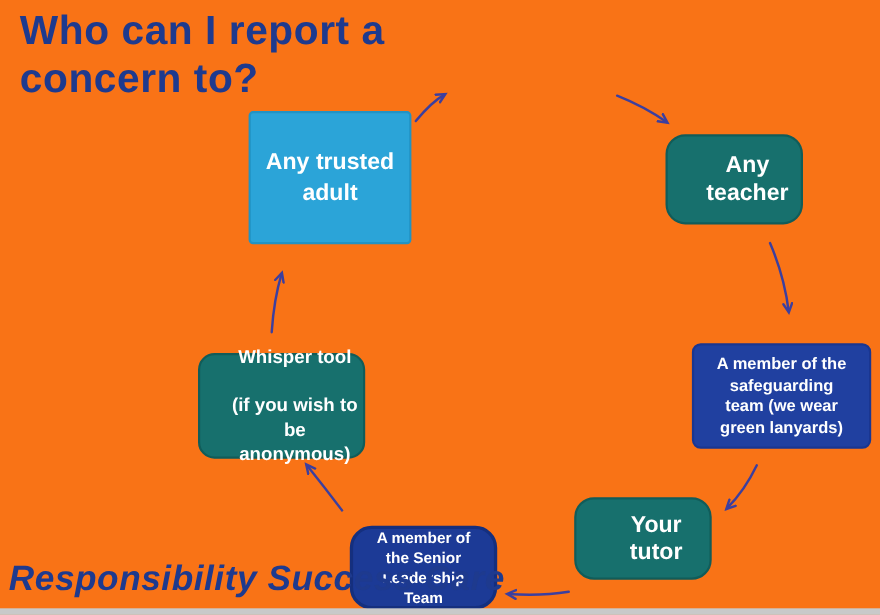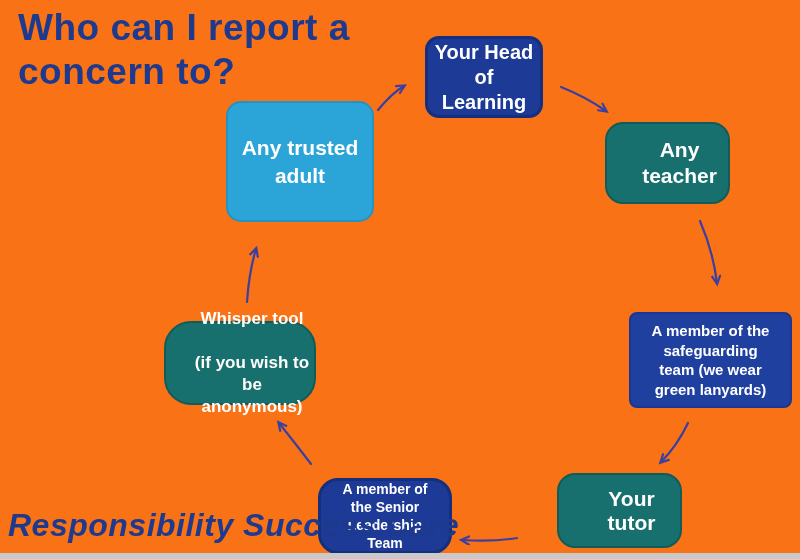--- a/index.html
+++ b/index.html
@@ -24,24 +24,24 @@
     font-weight:600;box-sizing:border-box;
   }
   .navy{background:#1c3a96;border:3px solid #152f7e;}
   .blue{background:#2040a0;border:2px solid #1a3690;}
   .teal{background:#17706d;border:2px solid #115c59;padding-left:24px;}
   .lightblue{background:#2ba4d8;border:2px solid #2293c4;}
 
   .node-head     {left:425px;top:36px;width:118px;height:82px;border-radius:14px;font-size:20px;line-height:1.25;}
   .node-teacher  {left:605px;top:122px;width:125px;height:82px;border-radius:18px;font-size:21px;line-height:1.25;}
   .node-safeguard{left:629px;top:312px;width:163px;height:96px;border-radius:8px;font-size:15px;line-height:1.3;}
-  .node-tutor    {left:522px;top:473px;width:125px;height:75px;border-radius:18px;font-size:21px;margin-left:35px;}
+  .node-tutor    {left:522px;top:452px;width:125px;height:75px;border-radius:18px;font-size:21px;}
   .node-senior   {left:318px;top:478px;width:134px;height:76px;border-radius:20px;font-size:14px;line-height:1.3;}
-  .node-whisper  {left:164px;top:321px;width:152px;height:84px;border-radius:27px;font-size:17px;line-height:1.3;}
-  .node-trusted  {left:226px;top:101px;width:148px;height:121px;border-radius:15px;font-size:21px;line-height:1.3;}
+  .node-whisper  {left:180px;top:321px;width:152px;height:96px;border-radius:15px;font-size:17px;line-height:1.3;}
+  .node-trusted  {left:226px;top:101px;width:148px;height:121px;border-radius:4px;font-size:21px;line-height:1.3;}
 
   .arrow-layer{position:absolute;left:0;top:0;width:800px;height:559px;pointer-events:none;}
   .arrow-layer path{fill:none;stroke:#3c3f9f;stroke-width:2.2;stroke-linecap:round;}
   .bottom-strip{position:absolute;left:0;top:553px;width:800px;height:6px;background:#c9c9c9;}
 </style>
 </head>
 <body>
 
 <div class="stage">
 
@@ -56,23 +56,20 @@
     </defs>
     <path d="M 378,110 Q 392,93 404,86" marker-end="url(#vhead)"></path>
     <path d="M 561,87 Q 586,97 606,111" marker-end="url(#vhead)"></path>
     <path d="M 700,221 Q 713,251 717,283" marker-end="url(#vhead)"></path>
     <path d="M 688,423 Q 677,446 661,462" marker-end="url(#vhead)"></path>
     <path d="M 517,538 Q 492,542 462,540" marker-end="url(#vhead)"></path>
     <path d="M 311,464 Q 295,443 279,423" marker-end="url(#vhead)"></path>
     <path d="M 247,302 Q 249,272 256,249" marker-end="url(#vhead)"></path>
   </svg>
 
-  <div class="node navy node-head">Your Head
-of
-Learning</div>
   <div class="node teal node-teacher">Any
 teacher</div>
   <div class="node blue node-safeguard">A member of the
 safeguarding
 team (we wear
 green lanyards)</div>
   <div class="node teal node-tutor">Your tutor</div>
   <div class="node navy node-senior">A member of
 the Senior
 Leadership

